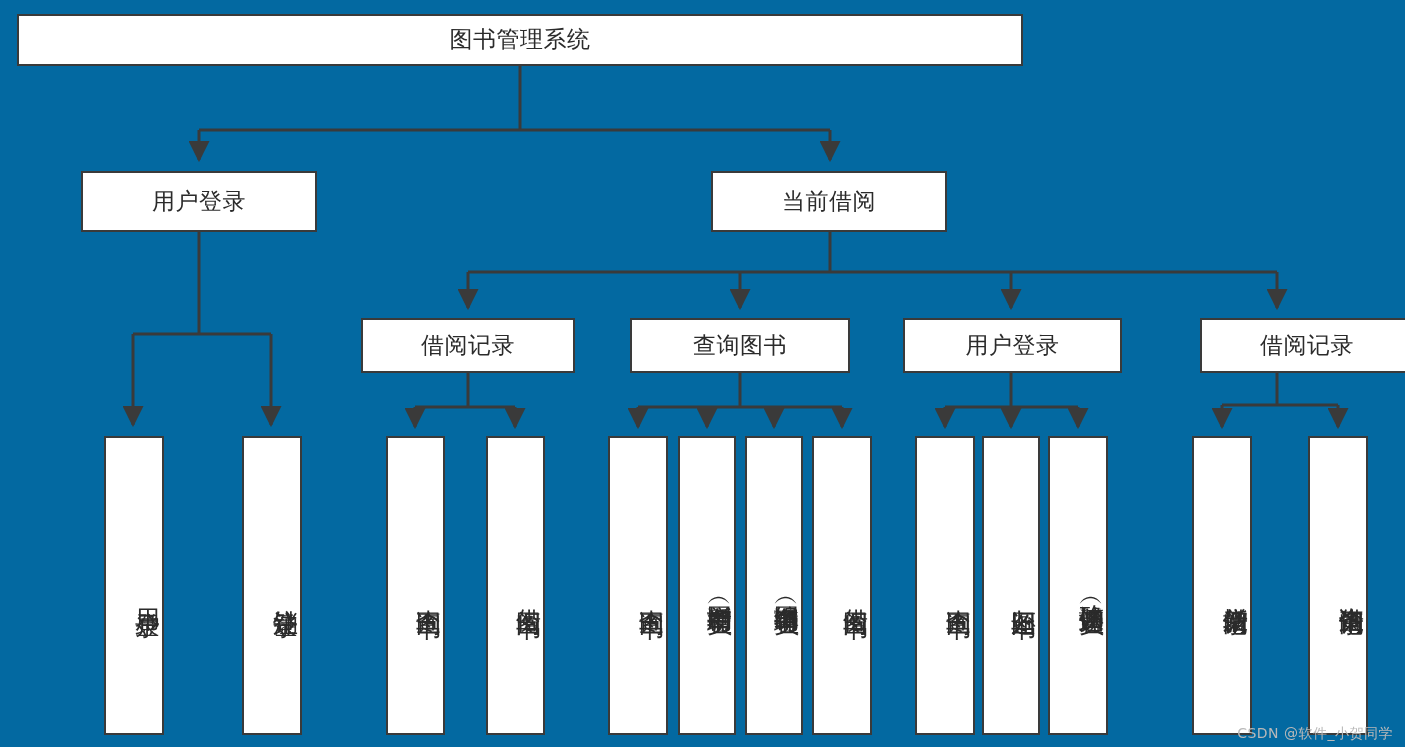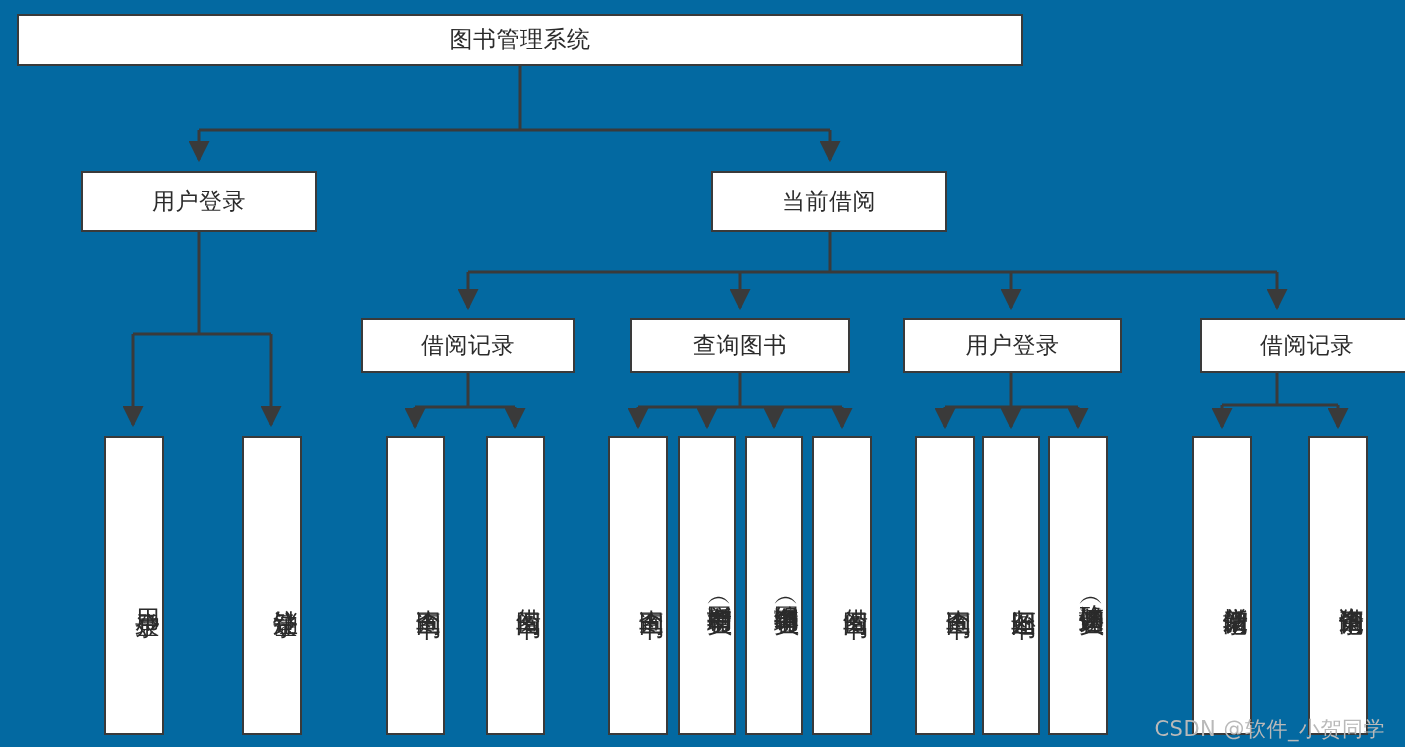--- a/index.html
+++ b/index.html
@@ -52,23 +52,23 @@
     padding-top: 14px;
     overflow: hidden;
   }
   .node-v.tall {
     font-size: 25px;
     letter-spacing: 1px;
     padding-top: 8px;
   }
   .watermark {
     position: absolute;
-    right: 20px;
+    right: 12px;
     bottom: 4px;
-    font-size: 21px;
+    font-size: 14px;
     color: #b9b9b9;
     white-space: nowrap;
     letter-spacing: 0.5px;
   }
 </style>
 </head>
 <body>
 
 <div id="canvas">
 

